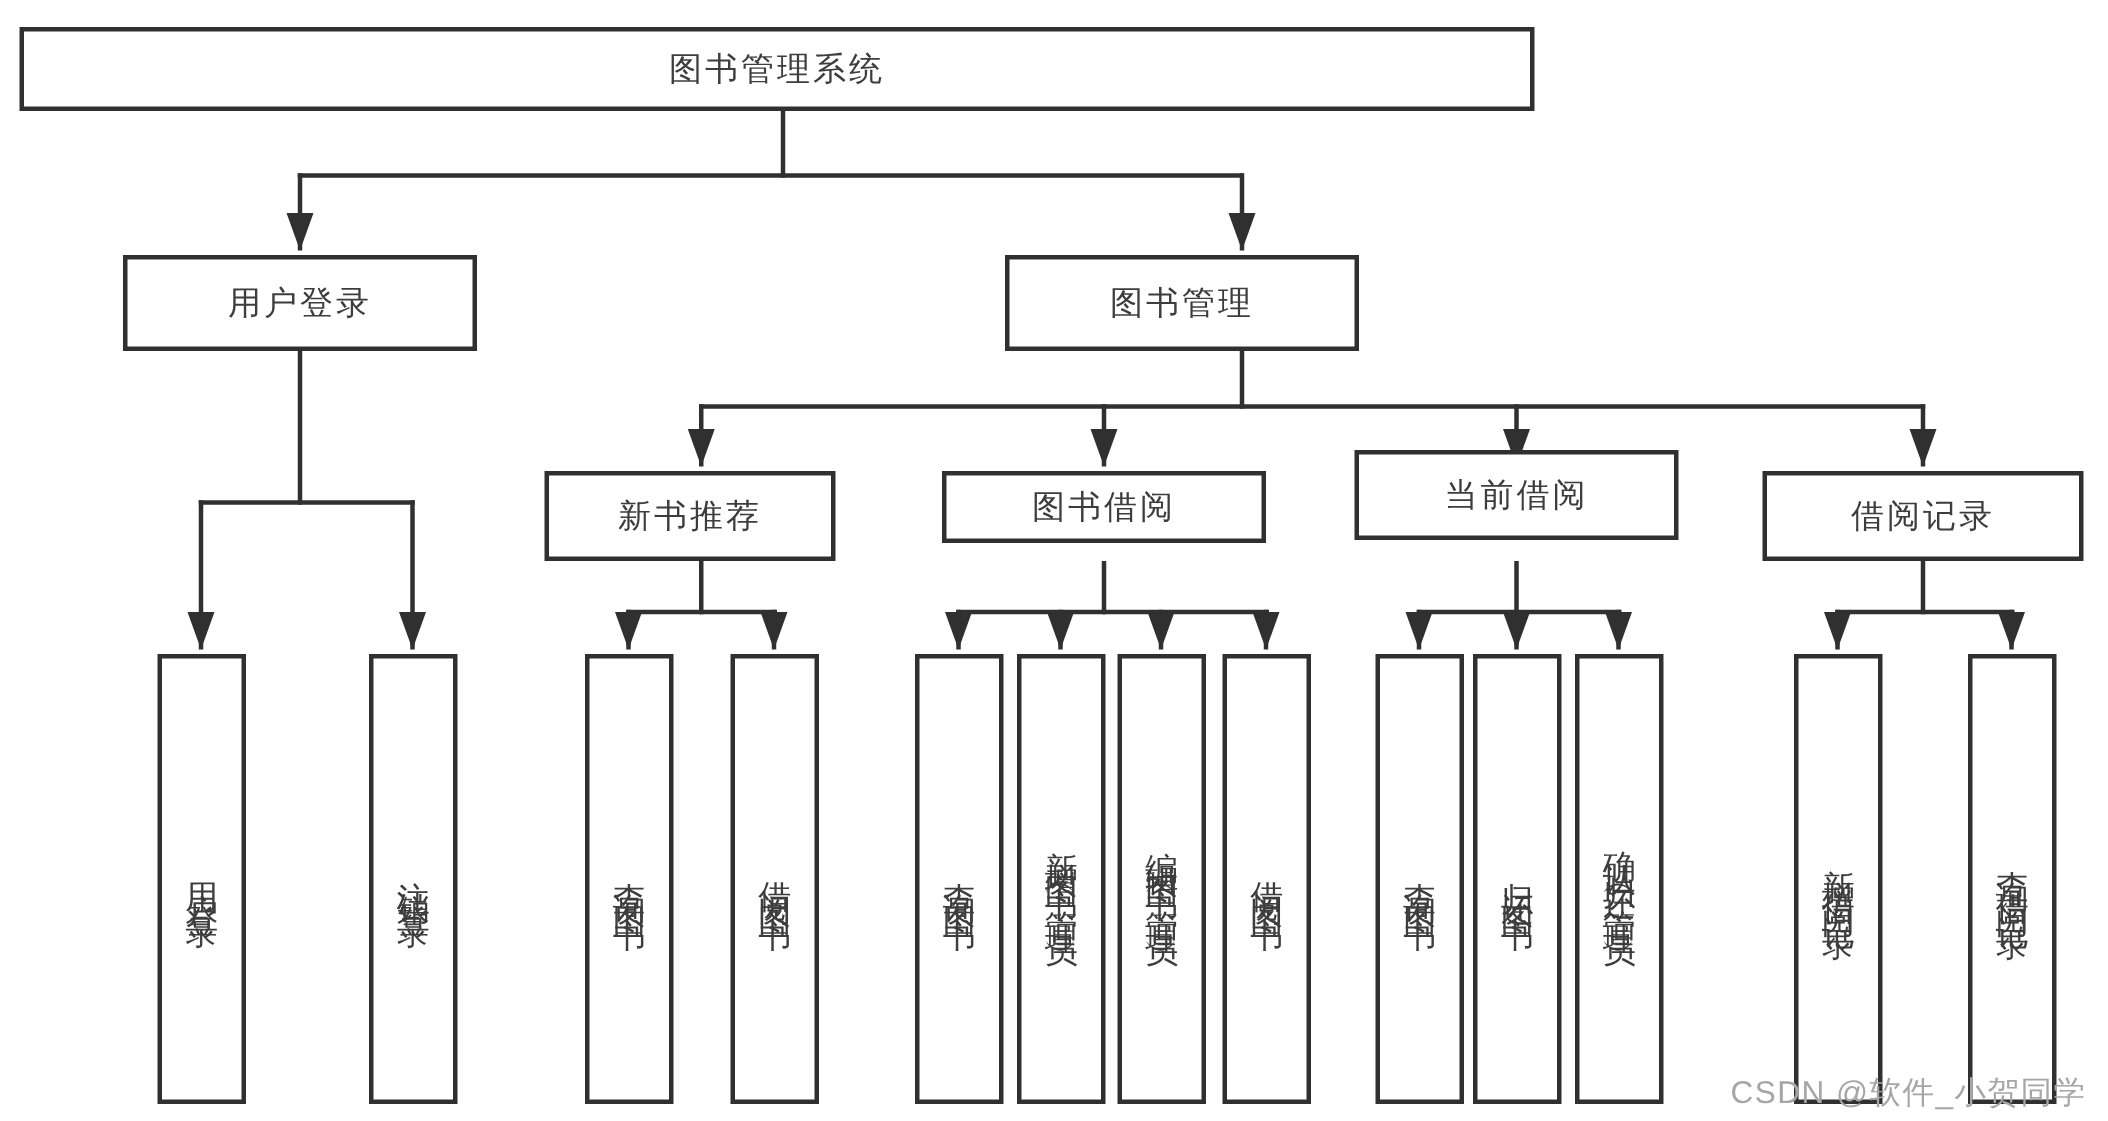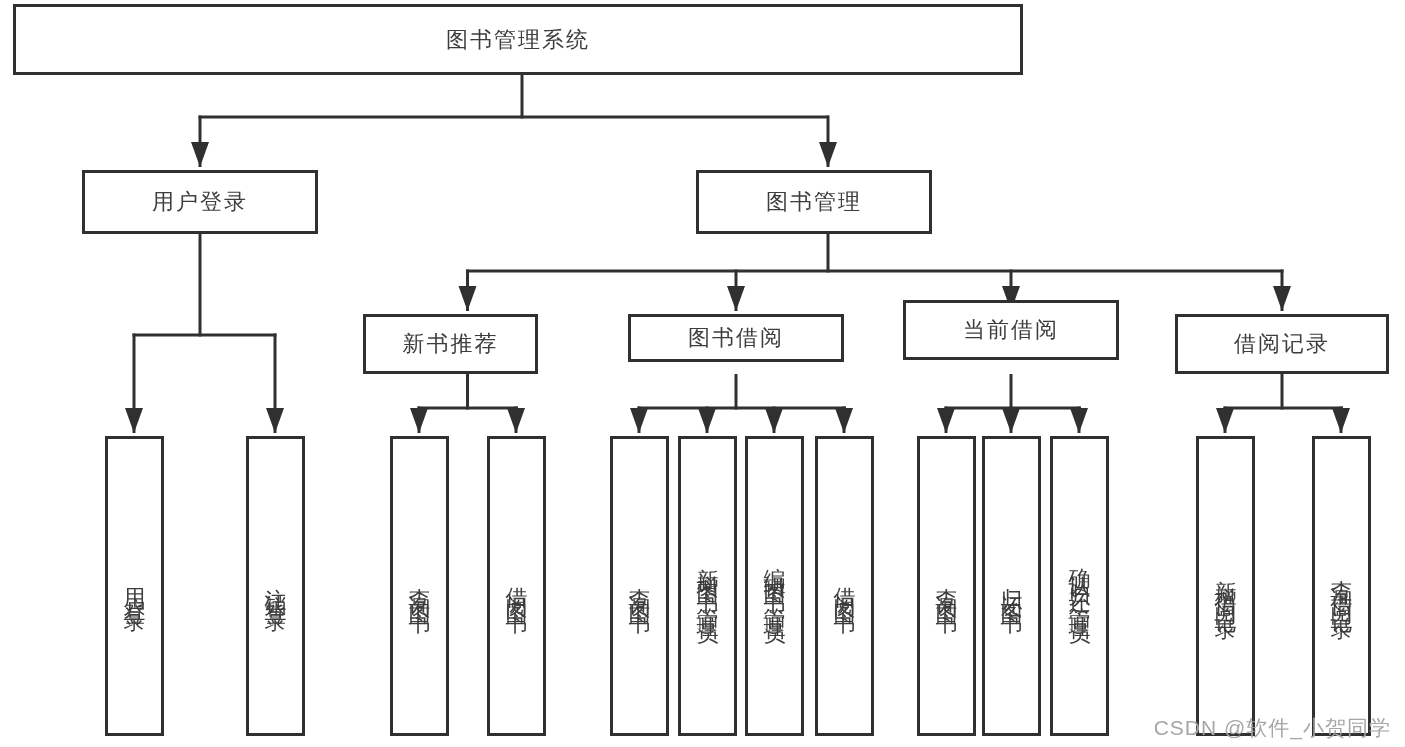--- a/index.html
+++ b/index.html
@@ -23,24 +23,24 @@
     box-sizing: border-box;
     border: 3px solid #303030;
     background: #ffffff;
     display: flex;
     align-items: center;
     justify-content: center;
     font-size: 22px;
     letter-spacing: 2px;
     color: #3d3d3d;
   }
-  .root-box   { left: 13px;   top: 4px;  width: 1010px; height: 71px; }
+  .root-box   { left: 13px;   top: 18px;  width: 1010px; height: 56px; }
   .l2-user    { left: 82px;   top: 170px; width: 236px;  height: 64px; }
-  .l2-book    { left: 696px;  top: 170px; width: 236px;  height: 64px; }
-  .l3-nb      { left: 363px;  top: 314px; width: 175px;  height: 60px; }
+  .l2-book    { left: 670px;  top: 170px; width: 236px;  height: 64px; }
+  .l3-nb      { left: 363px;  top: 314px; width: 194px;  height: 60px; }
   .l3-bb      { left: 628px;  top: 314px; width: 216px;  height: 48px; }
   .l3-cb      { left: 903px;  top: 300px; width: 216px;  height: 60px; }
   .l3-br      { left: 1175px; top: 314px; width: 214px;  height: 60px; }
   .leaf {
     position: absolute;
     top: 436px;
     height: 300px;
     width: 59px;
     box-sizing: border-box;
     border: 3px solid #303030;

